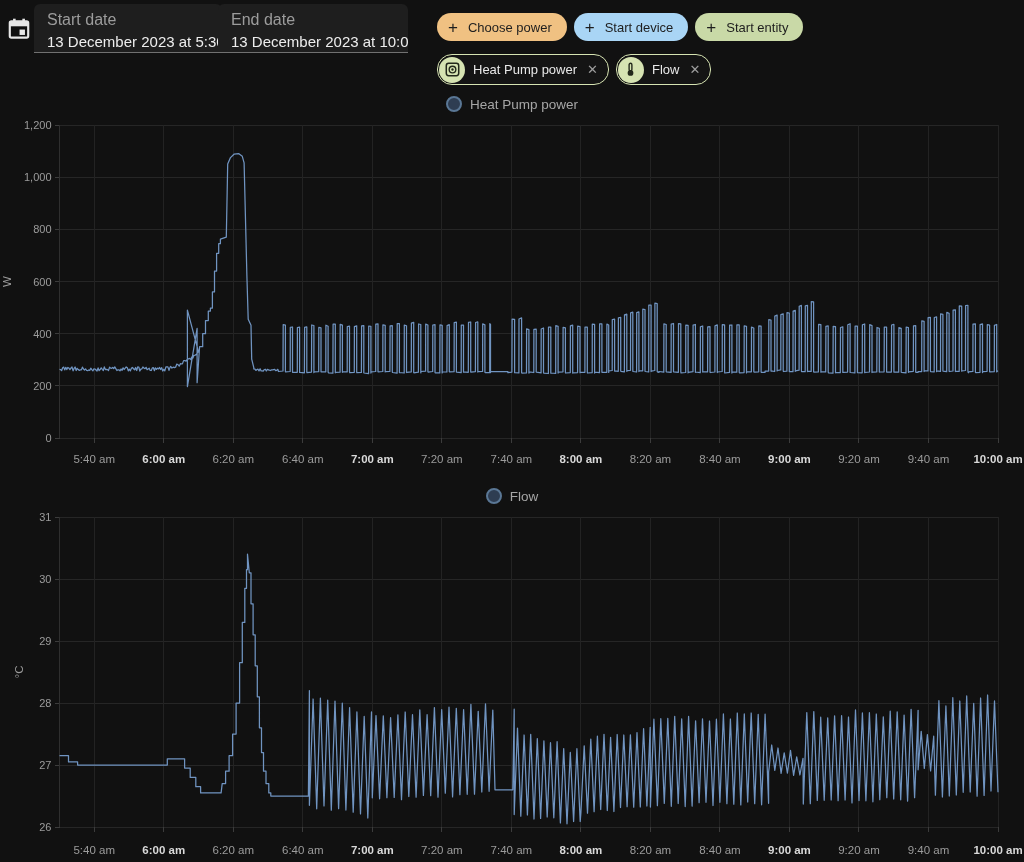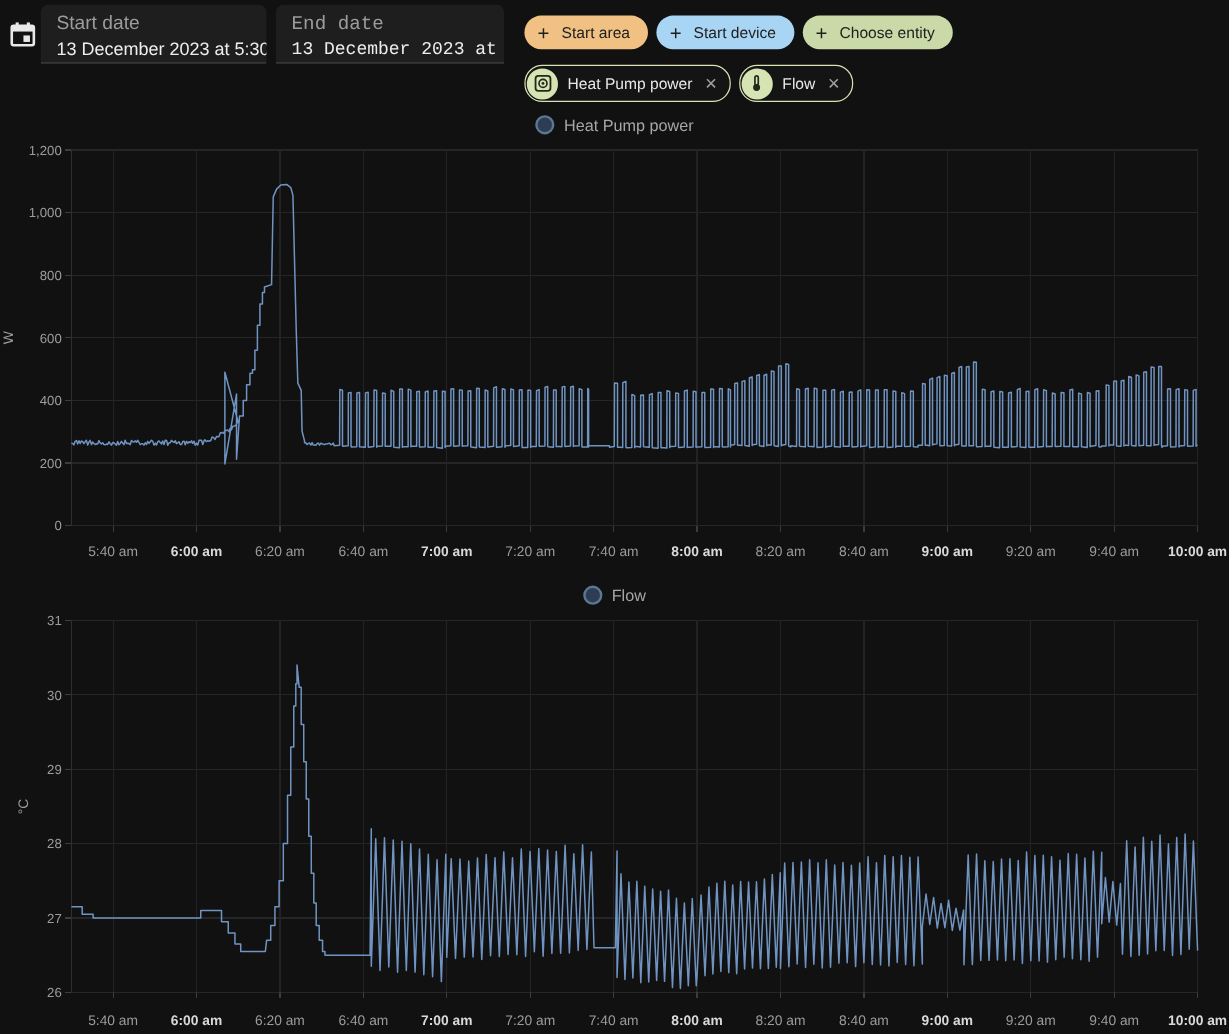--- a/index.html
+++ b/index.html
@@ -6,21 +6,21 @@
   body{width:1024px;height:862px;overflow:hidden;font-family:"Liberation Sans",sans-serif;}
   .app{position:relative;width:1024px;height:862px;background:#111;}
 
   
   .calbtn{position:absolute;left:6px;top:16px;width:26px;height:26px;background:none;border:none;padding:0;color:#e8e8e8;cursor:pointer;}
   .datefield{position:absolute;top:4px;height:49px;background:#1e1e1e;border-radius:6px 6px 0 0;
              border-bottom:1px solid #717171;box-sizing:border-box;padding:7px 0 0 13px;overflow:hidden;cursor:pointer;}
   .datefield .lbl{display:block;font-size:16px;color:#9c9c9c;}
   .datefield .val{display:block;font-size:15px;color:#ededed;margin-top:4px;white-space:nowrap;}
   .start{left:34px;width:188px;}
-  .end{left:230px;width:190px;font-family:Liberation Mono, monospace;}
+  .end{left:218px;width:190px;}
 
   .chiprow{position:absolute;left:437px;display:flex;gap:7px;}
   .row1{top:13px;}
   .row2{top:54px;}
   .chip{display:inline-flex;align-items:center;gap:10px;height:28px;padding:0 15px 0 11px;border-radius:14px;
         border:none;font-size:13px;color:#1e1e1e;font-family:inherit;cursor:pointer;}
   .chip .plus{font-size:17px;line-height:1;font-weight:400;}
   .echip{display:inline-flex;align-items:center;height:29px;border:1px solid #d6e3b2;border-radius:15px;
          padding:0 10px 0 1px;gap:8px;background:#141414;cursor:pointer;}
   .avatar{width:26px;height:26px;border-radius:50%;background:#d6e3b2;display:flex;align-items:center;justify-content:center;color:#23281b;}
@@ -54,29 +54,29 @@
     <span class="val">13 December 2023 at 5:30 am</span>
   </div>
   <div class="datefield end">
     <span class="lbl">End date</span>
     <span class="val">13 December 2023 at 10:00 am</span>
   </div>
 
   <div class="chiprow row1">
     <button class="chip" id="chip-area" style="background: rgb(240, 193, 130);">
       <span class="plus">+</span>
-      <span>Start area</span>
+      <span>Choose power</span>
     </button>
     <button class="chip" id="chip-device" style="background: rgb(169, 213, 245);">
       <span class="plus">+</span>
       <span>Start device</span>
     </button>
     <button class="chip" id="chip-entity" style="background: rgb(201, 217, 167);">
       <span class="plus">+</span>
-      <span>Choose entity</span>
+      <span>Start entity</span>
     </button>
   </div>
 
   <div class="chiprow row2">
     <div class="echip">
       <span class="avatar">
         <svg width="15" height="15" viewBox="0 0 14 14">
           <rect x="1.2" y="1.2" width="11.6" height="11.6" rx="2.2" fill="none" stroke="currentColor" stroke-width="1.4"></rect>
           <circle cx="7" cy="7" r="3.1" fill="none" stroke="currentColor" stroke-width="1.3"></circle>
           <circle cx="7" cy="7" r="1.1" fill="currentColor"></circle>

